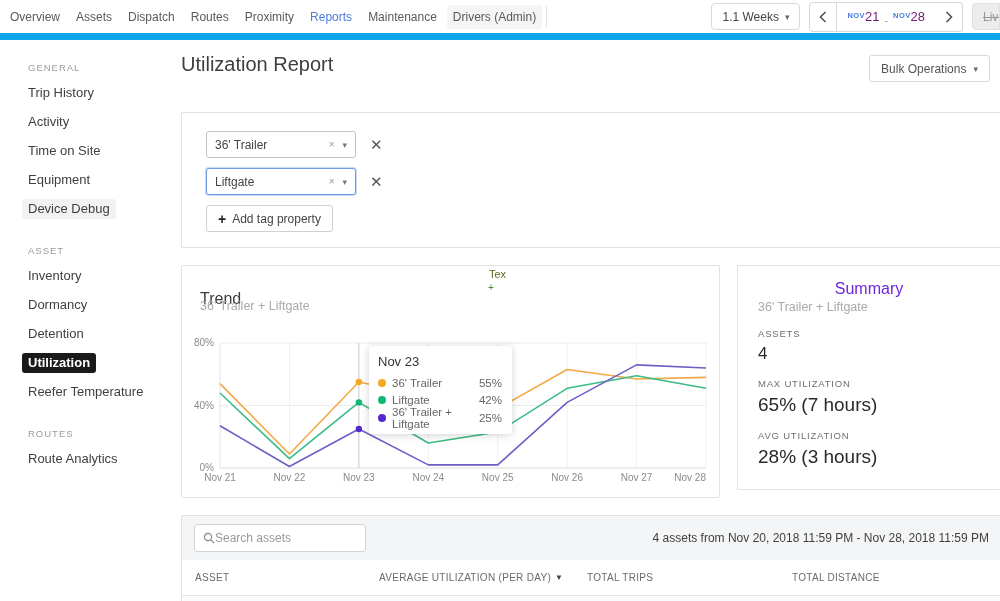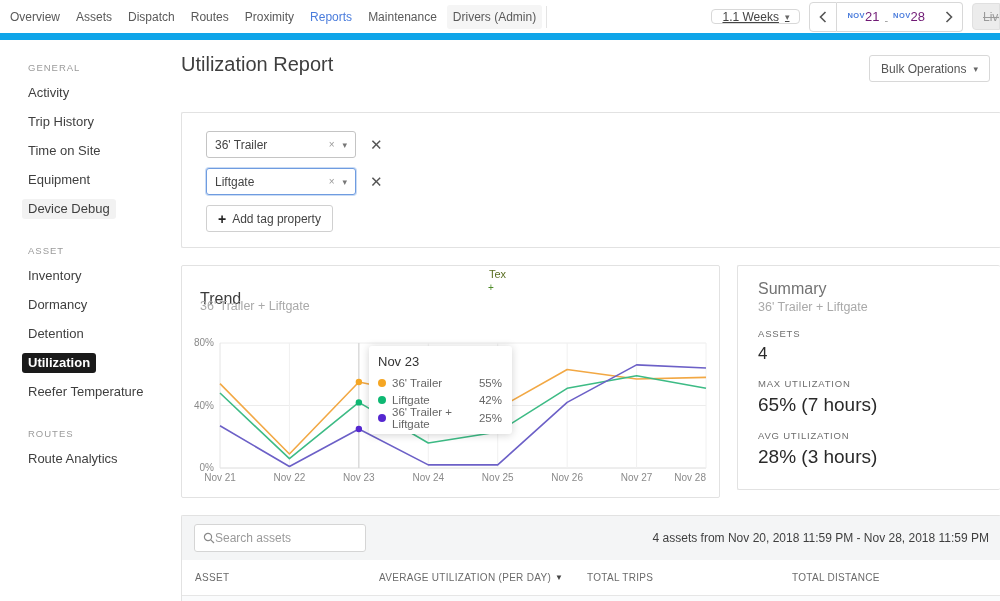--- a/index.html
+++ b/index.html
@@ -8,22 +8,22 @@
 
   
   .topbar { position:absolute; left:0; top:0; width:1000px; height:40px; background:#fff;
     border-bottom:7px solid #0ea5e9; display:flex; align-items:center; }
   .nav-items { display:flex; align-items:center; gap:4px; padding-left:4px; }
   .nav-item { font-size:12px; color:#5a5a5a; padding:5px 6px; border-radius:3px; cursor:pointer; white-space:nowrap; }
   .nav-item.active { color:#4a7cdc; }
   .nav-item.hovered { background:#f5f5f5; }
   .nav-divider { width:1px; height:22px; background:#e4e4e4; margin-left:4px; }
   .topbar-right { margin-left:auto; display:flex; align-items:center; gap:9px; padding-right:0; }
-  .duration-btn { height:15px; border:1px solid #d8d8d8; border-radius:4px; background:#fff;
-    font-size:12px; color:#444; display:flex; align-items:center; gap:6px; padding:0 10px; cursor:pointer;text-decoration:underline; }
+  .duration-btn { height:27px; border:1px solid #d8d8d8; border-radius:4px; background:#fff;
+    font-size:12px; color:#444; display:flex; align-items:center; gap:6px; padding:0 10px; cursor:pointer; }
   .caret-down { font-size:9px; color:#666; }
   .date-group { display:flex; align-items:stretch; height:30px; }
   .arrow-btn { width:28px; border:1px solid #d8d8d8; background:#fff; display:flex;
     align-items:center; justify-content:center; cursor:pointer; }
   .arrow-btn.left { border-radius:4px 0 0 4px; }
   .arrow-btn.right { border-radius:0 4px 4px 0; border-left:none; }
   .date-display { border-top:1px solid #d8d8d8; border-bottom:1px solid #d8d8d8; border-left:none;
     display:flex; align-items:center; gap:5px; padding:0 10px; background:#fff; cursor:pointer; }
   .date-col { display:flex; flex-direction:row; align-items:center; line-height:1; }
   .date-month { font-size:7.5px; font-weight:bold; color:#4a7cdc; letter-spacing:.4px; margin-bottom:1px; }
@@ -76,21 +76,21 @@
   .chart-svg { position:absolute; left:0; top:0; }
   .tooltip { position:absolute; left:187px; top:80px; width:143px; background:#fff; border-radius:3px;
     box-shadow:0 1px 8px rgba(0,0,0,.18); padding:8px 10px 7px 9px; z-index:5; }
   .tooltip-title { font-size:13px; color:#333; margin-bottom:5px; }
   .tooltip-row { display:flex; align-items:center; font-size:11.5px; color:#666; height:17.5px; }
   .tt-dot { width:8px; height:8px; border-radius:50%; margin-right:6px; flex:none; }
   .tt-val { margin-left:auto; }
 
   
   .summary-card { left:557px; top:225px; width:263px; height:225px; border-right:none; padding:14px 20px; }
-  .sum-title { font-size:16px; color:#737373; }
+  .sum-title { font-size:16px; color:#6d28d9;text-align:center; }
   .sum-sub { font-size:12.5px; color:#a9a9a9; margin-top:2px; }
   .stat { margin-top:14px; }
   .stat-label { font-size:9.5px; letter-spacing:.8px; color:#6e6e6e; }
   .stat-value { font-size:19px; color:#2a2a2a; margin-top:5px; }
   .stat:first-of-type .stat-value { font-size:17px; }
 
   
   .table-card { left:1px; top:475px; width:820px; height:100px; border-right:none; overflow:hidden; }
   .table-top { height:44px; background:#f4f5f6; display:flex; align-items:center; padding:0 12px; }
   .search-box { width:172px; height:28px; background:#fff; border:1px solid #d5d5d5; border-radius:3px;
@@ -151,22 +151,22 @@
           </svg>
       </div>
     </div>
     <button class="live-btn">Live</button>
   </div>
 </div>
 
 <div class="sidebar" id="sidebar">
     <div class="side-section">
       <div class="side-label">GENERAL</div>
+      <div class="side-item-wrap"><span class="side-item">Trip History</span></div>
       <div class="side-item-wrap"><span class="side-item">Activity</span></div>
-      <div class="side-item-wrap"><span class="side-item">Trip History</span></div>
       <div class="side-item-wrap"><span class="side-item">Time on Site</span></div>
       <div class="side-item-wrap"><span class="side-item">Equipment</span></div>
       <div class="side-item-wrap"><span class="side-item hovered">Device Debug</span></div>
     </div>
     <div class="side-section">
       <div class="side-label">ASSET</div>
       <div class="side-item-wrap"><span class="side-item">Inventory</span></div>
       <div class="side-item-wrap"><span class="side-item">Dormancy</span></div>
       <div class="side-item-wrap"><span class="side-item">Detention</span></div>
       <div class="side-item-wrap"><span class="side-item active">Utilization</span></div>

